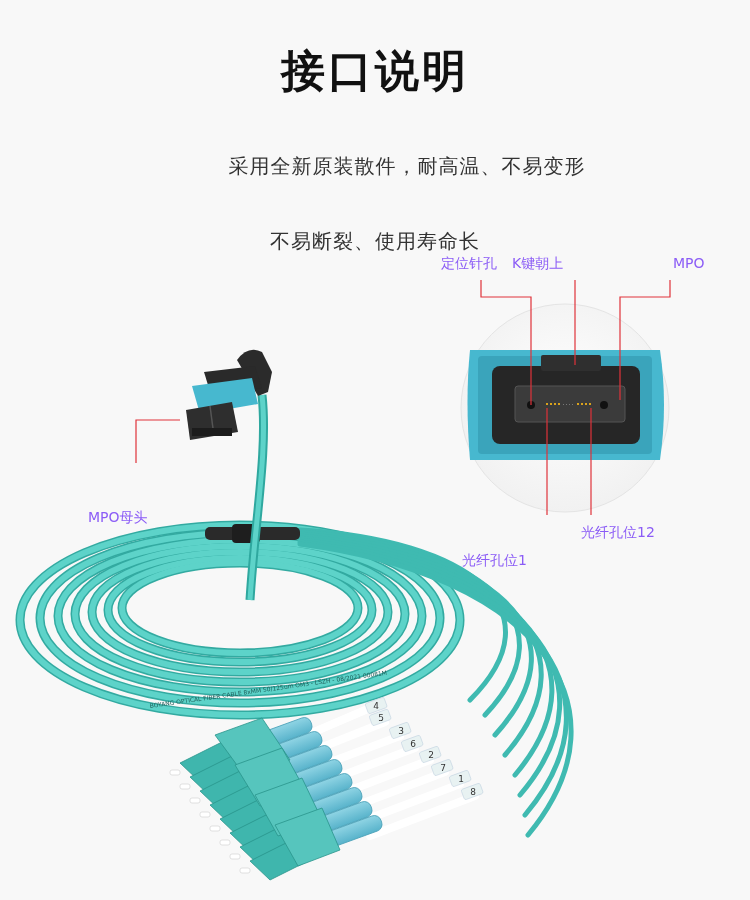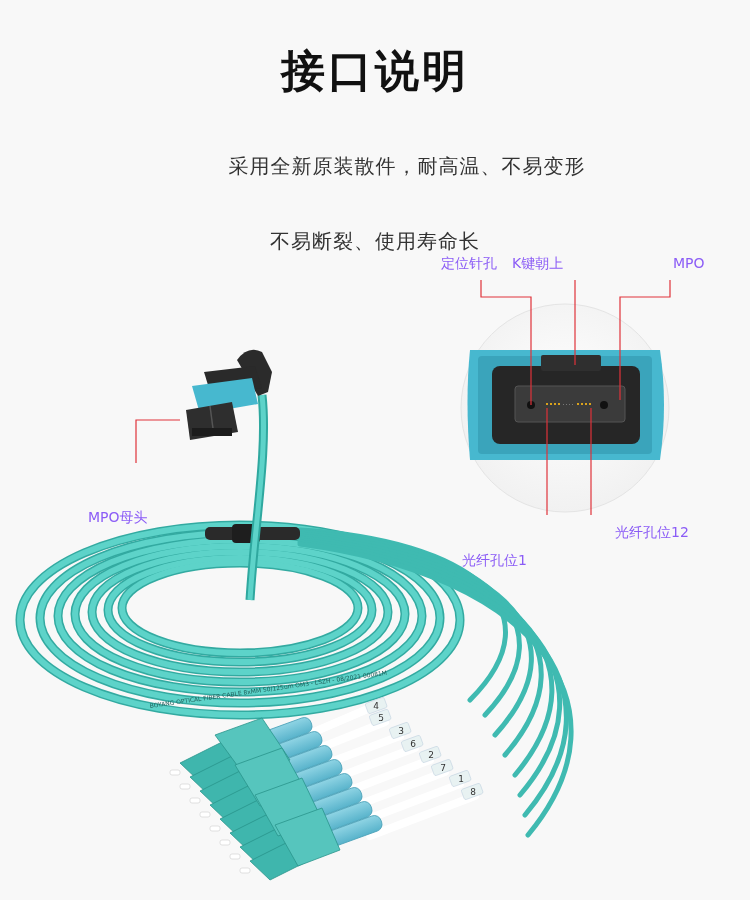--- a/index.html
+++ b/index.html
@@ -203,13 +203,13 @@
       <rect x="240" y="868" width="10" height="5" rx="2"></rect>
     </g>
   </g>
 </svg>
 
 <div class="lbl" style="left:88px; top:470px;margin-top:39px;">MPO母头</div>
 <div class="lbl" style="left:441px; top:255px;">定位针孔</div>
 <div class="lbl" style="left:512px; top:255px;">K键朝上</div>
 <div class="lbl" style="left:650px; top:255px;margin-left:23px;">MPO</div>
 <div class="lbl" style="left:462px; top:552px;">光纤孔位1</div>
-<div class="lbl" style="left:615px; top:524px;">光纤孔位12</div>
+<div class="lbl" style="left:581px; top:524px;">光纤孔位12</div>
 
 </body></html>

